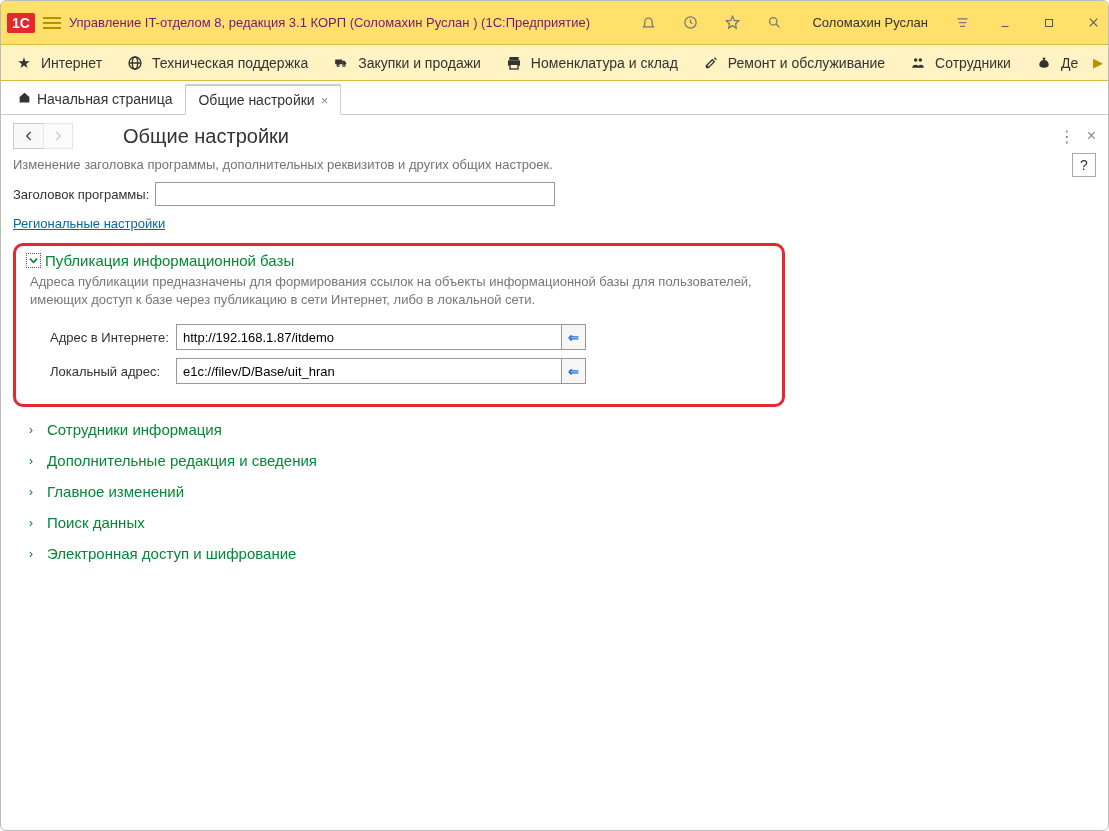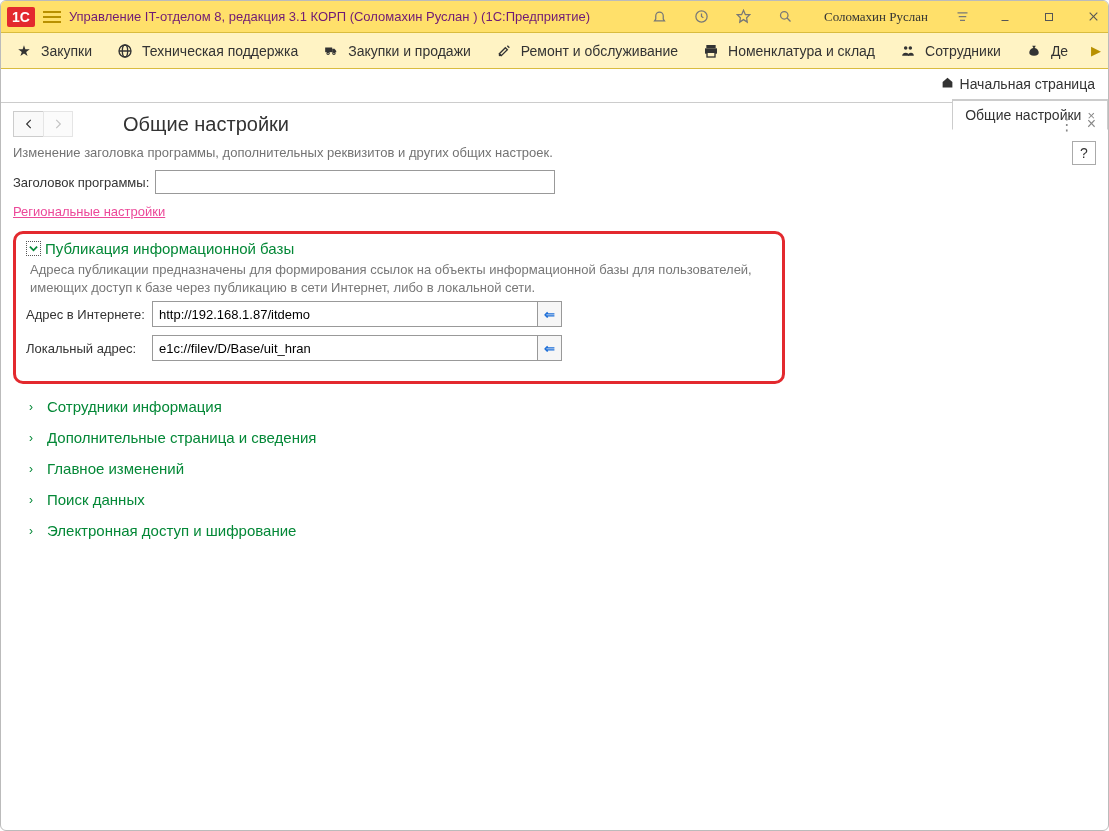--- a/index.html
+++ b/index.html
@@ -1,59 +1,59 @@
 <!DOCTYPE html>
 <html><head>
 <meta charset="utf-8">
 <style>
   * { box-sizing: border-box; }
   html, body { margin:0; padding:0; font-family: Arial, sans-serif; font-size:13px; color:#333; background:#fff; }
   .window { width:1109px; height:831px; border:1px solid #bbb; border-radius:6px; overflow:hidden; background:#fff; display:flex; flex-direction:column; }
-  .titlebar { height:32px; background:#ffe06a; display:flex; align-items:center; padding:0 6px; border-bottom:1px solid #d9bc3f; gap:8px; }
+  .titlebar { height:44px; background:#ffe06a; display:flex; align-items:center; padding:0 6px; border-bottom:1px solid #d9bc3f; gap:8px; }
   .logo-1c { background:#e3292e; color:#fff; font-weight:bold; font-size:14px; padding:2px 5px; border-radius:2px; font-family: Arial, sans-serif; }
   .hamburger-icon { width:18px; display:flex; flex-direction:column; gap:3px; cursor:pointer; }
   .hamburger-icon span { height:2px; background:#b89000; }
   .title-text { flex:1; color:#701a75; font-size:13px; }
-  .title-icons { display:flex; gap:26px; align-items:center; color:#6f6f6f;font-family:Liberation Serif, serif; }
+  .title-icons { display:flex; gap:26px; align-items:center; color:#6f6f6f; }
   .title-icons .ic { width:16px; height:16px; display:flex; align-items:center; justify-content:center; cursor:pointer; font-size:15px; }
   .username { font-size:13px; color:#333; margin-left:4px; }
   .wbtn { width:18px; height:18px; display:flex; align-items:center; justify-content:center; color:#555; cursor:pointer; }
 
   .toolbar { height:36px; background:#fff3c4; border-bottom:1px solid #d9bc3f; display:flex; align-items:center; padding:0 4px; gap:4px; overflow:hidden; }
   .tool-item { display:flex; align-items:center; gap:8px; padding:4px 10px; font-size:14px; color:#333; cursor:pointer; white-space:nowrap; }
   .tool-icon { width:18px; height:16px; color:#333; display:flex; align-items:center; justify-content:center; font-size:15px; }
   .chev { width:16px; display:flex; align-items:center; justify-content:center; color:#b89000; cursor:pointer; }
 
-  .tabs { height:34px; border-bottom:1px solid #ccc; display:flex; align-items:flex-end; padding-left:4px;flex-direction:column; }
+  .tabs { height:34px; border-bottom:1px solid #ccc; display:flex; align-items:flex-end; padding-left:4px; }
   .tab { display:flex; align-items:center; gap:6px; padding:6px 12px; border:1px solid transparent; font-size:14px; cursor:pointer; color:#333; }
   .tab.active { border:1px solid #ccc; border-bottom:1px solid #fff; border-top:2px solid #ccc; background:#fff; margin-bottom:-1px; }
   .tab-close { font-size:13px; color:#888; cursor:pointer; }
 
   .content { flex:1; padding:8px 12px 12px 12px; overflow:auto; position:relative; }
   .header-row { display:flex; align-items:center; gap:10px; margin-bottom:8px; }
   .nav-btn { width:30px; height:26px; border:1px solid #ccc; display:flex; align-items:center; justify-content:center; cursor:pointer; color:#555; background:#f9f9f9; }
   .nav-btn:first-of-type{border-right:none;}
   .nav-btn svg{width:14px;height:14px;}
   .page-title { font-size:20px; margin-left:40px; }
   .right-actions { margin-left:auto; display:flex; gap:12px; align-items:center; color:#888; }
   .right-actions .ic { cursor:pointer; font-size:16px; }
 
   .desc { font-size:13px; color:#737373; margin-bottom:10px; }
   .help-btn { position:absolute; top:38px; right:12px; width:24px; height:24px; border:1px solid #aaa; display:flex; align-items:center; justify-content:center; font-size:14px; cursor:pointer; background:#fff; }
   .field-row { display:flex; align-items:center; gap:6px; margin-bottom:10px; }
   .label { font-size:13px; }
   .txt-input { border:1px solid #999; height:24px; padding:2px 6px; font-size:13px; }
-  .link { color:#ec4899; text-decoration:underline; cursor:pointer; font-size:13px; }
+  .link { color:#0369a1; text-decoration:underline; cursor:pointer; font-size:13px; }
 
   .highlight-box { border:3px solid #e3292e; border-radius:10px; padding:6px 10px 12px 10px; margin-top:12px; width:772px; }
   .section-head { display:flex; align-items:center; gap:4px; margin-bottom:4px; }
   .chev-box { width:15px; height:15px; border:1px dotted #555; display:flex; align-items:center; justify-content:center; font-size:10px; color:#048837; cursor:pointer; background:#fff;}
   .section-title { color:#048837; font-size:15px; }
-  .section-desc { color:#777; font-size:13px; margin-left:4px; margin-bottom:4px; line-height:1.4; }
-  .input-group { display:flex; align-items:center; gap:6px; margin-bottom:8px; }
+  .section-desc { color:#777; font-size:13px; margin-left:4px; margin-bottom:15px; line-height:1.4; }
+  .input-group { display:flex; align-items:center; gap:6px; margin-bottom:8px;margin-left:24px; }
   .input-group .label { width:120px; }
   .input-wrap { display:flex; border:1px solid #999; height:26px; width:410px; }
   .input-wrap input { flex:1; border:none; padding:2px 6px; font-size:13px; outline:none; }
   .input-wrap .btn { width:24px; border-left:1px solid #999; display:flex; align-items:center; justify-content:center; cursor:pointer; background:#f6f6f6; }
   .arrow-blue{color:#1e6fd8;font-weight:bold;font-size:13px;}
 
   .collapsed-section { display:flex; align-items:center; gap:8px; margin:14px 0 0 10px; }
   .collapsed-section .chev { color:#048837; font-size:12px; cursor:pointer; }
   .collapsed-section .sec-label { color:#048837; font-size:15px; cursor:pointer; }
 </style>
@@ -116,21 +116,21 @@
             <line x1="5" y1="5" x2="19" y2="19"></line>
             <line x1="19" y1="5" x2="5" y2="19"></line>
           </svg>
       </span>
     </div>
   </div>
 
   <div class="toolbar">
     <div class="tool-item">
       <span class="tool-icon">★</span>
-      <span>Закупки</span>
+      <span>Интернет</span>
     </div>
     <div class="tool-item">
       <span class="tool-icon">
         <svg viewBox="0 0 24 24" width="16" height="16" fill="none" stroke="#333" stroke-width="2">
             <circle cx="12" cy="12" r="9"></circle>
             <ellipse cx="12" cy="12" rx="4" ry="9"></ellipse>
             <line x1="3" y1="12" x2="21" y2="12"></line>
           </svg>
       </span>
       <span>Техническая поддержка</span>
@@ -141,37 +141,37 @@
             <rect x="2" y="6" width="12" height="8"></rect>
             <path d="M14 8h4l3 4v2h-7z"></path>
             <circle cx="7" cy="16" r="2" fill="#fff3c4" stroke="#333" stroke-width="2"></circle>
             <circle cx="17" cy="16" r="2" fill="#fff3c4" stroke="#333" stroke-width="2"></circle>
           </svg>
       </span>
       <span>Закупки и продажи</span>
     </div>
     <div class="tool-item">
       <span class="tool-icon">
+        <svg viewBox="0 0 24 24" width="16" height="16" fill="#333">
+            <rect x="5" y="3" width="14" height="5"></rect>
+            <rect x="3" y="8" width="18" height="8"></rect>
+            <rect x="6" y="14" width="12" height="7" fill="#fff3c4" stroke="#333" stroke-width="2"></rect>
+          </svg>
+      </span>
+      <span>Номенклатура и склад</span>
+    </div>
+    <div class="tool-item">
+      <span class="tool-icon">
         <svg viewBox="0 0 24 24" width="16" height="16" fill="none" stroke="#333" stroke-width="2">
             <path d="M14 7l3 3-9 9-3-3z"></path>
             <path d="M17 4l3 3"></path>
             <circle cx="6" cy="18" r="1" fill="#333"></circle>
           </svg>
       </span>
       <span>Ремонт и обслуживание</span>
-    </div>
-    <div class="tool-item">
-      <span class="tool-icon">
-        <svg viewBox="0 0 24 24" width="16" height="16" fill="#333">
-            <rect x="5" y="3" width="14" height="5"></rect>
-            <rect x="3" y="8" width="18" height="8"></rect>
-            <rect x="6" y="14" width="12" height="7" fill="#fff3c4" stroke="#333" stroke-width="2"></rect>
-          </svg>
-      </span>
-      <span>Номенклатура и склад</span>
     </div>
     <div class="tool-item">
       <span class="tool-icon">
         <svg viewBox="0 0 24 24" width="18" height="14" fill="#333">
             <circle cx="8" cy="7" r="3"></circle>
             <circle cx="16" cy="7" r="3"></circle>
             <path d="M2 20c0-3 3-5 6-5s6 2 6 5"></path>
             <path d="M12 20c0-3 2-5 5-5s5 2 5 5"></path>
           </svg>
       </span>
@@ -266,21 +266,21 @@
       </div>
     </div>
 
     
     <div class="collapsed-section">
       <span class="chev">›</span>
       <span class="sec-label">Сотрудники информация</span>
     </div>
     <div class="collapsed-section">
       <span class="chev">›</span>
-      <span class="sec-label">Дополнительные страница и сведения</span>
+      <span class="sec-label">Дополнительные редакция и сведения</span>
     </div>
     <div class="collapsed-section">
       <span class="chev">›</span>
       <span class="sec-label">Главное изменений</span>
     </div>
     <div class="collapsed-section">
       <span class="chev">›</span>
       <span class="sec-label">Поиск данных</span>
     </div>
     <div class="collapsed-section">

